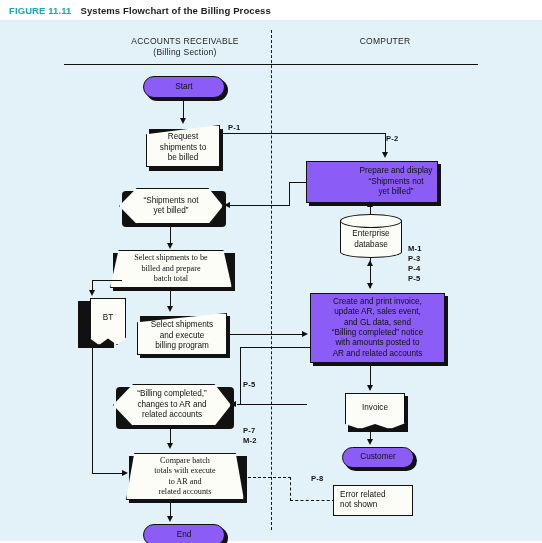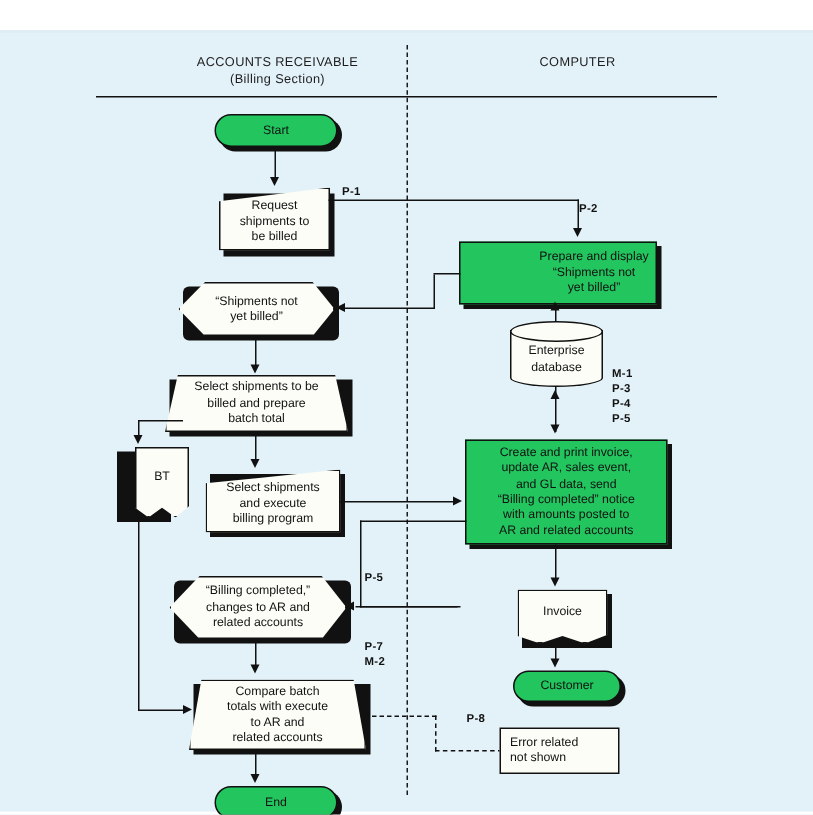--- a/index.html
+++ b/index.html
@@ -51,21 +51,21 @@
     position:absolute;left:271px;top:8px;width:0;height:500px;
     border-left:1.6px dashed #1a1a1a;
   }
 
   
   .shape{
     position:absolute;box-sizing:border-box;
     display:flex;align-items:center;justify-content:center;
     text-align:center;color:#111;
     font-size:8.2px;line-height:10.4px;
-    background:#22c55e;
+    background:#8b5cf6;
     border:1.3px solid #111;
   }
   .shadow{
     position:absolute;background:#111;
   }
 
   
   .term{border-radius:40px;}
 
   
@@ -78,21 +78,21 @@
   }
   .manin .fill{
     position:absolute;inset:0;
     background:#fdfdf8;
     border:1.3px solid #111;
     clip-path:polygon(0% 22%,100% 0%,100% 100%,0% 100%);
   }
   .manin .lbl{position:relative;z-index:2;padding-top:4px;}
 
   
-  .manop{border:none;background:transparent;}
+  .manop{border:none;background:transparent;font-family:Liberation Serif, serif;}
   .manop .fill{
     position:absolute;inset:0;
     background:#fdfdf8;
     border:1.3px solid #111;
     clip-path:polygon(7% 0%,93% 0%,100% 100%,0% 100%);
   }
   .manop .lbl{position:relative;z-index:2;}
 
   
   .disp{border:none;background:transparent;}
@@ -152,20 +152,24 @@
     position:absolute;background:#fdfdf8;border:1.2px solid #111;
     font-size:8.2px;line-height:10.4px;color:#111;
     padding:4px 0 0 6px;box-sizing:border-box;
   }
 </style>
 </head>
 <body>
 
 <div id="root">
 
+  <div class="caption">
+    <span class="fignum">FIGURE 11.11</span>
+    <span class="figtitle">Systems Flowchart of the Billing Process</span>
+  </div>
   <div class="caption-rule"></div>
 
   <div class="panel">
 
     <div class="colhead" id="head-ar"><span style="white-space:pre-line">ACCOUNTS RECEIVABLE
 (Billing Section)</span></div>
     <div class="colhead" id="head-comp"><span style="white-space:pre-line">COMPUTER</span></div>
     <div class="hrule"></div>
     <div class="vdash"></div>
 

